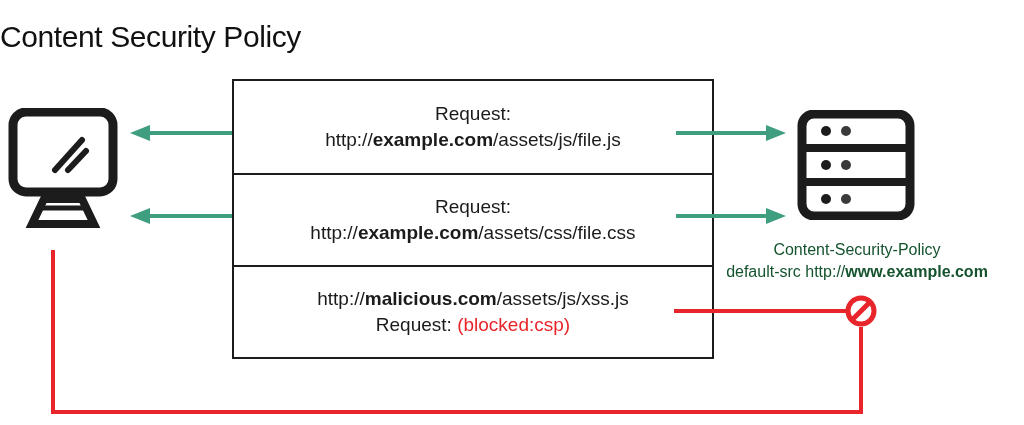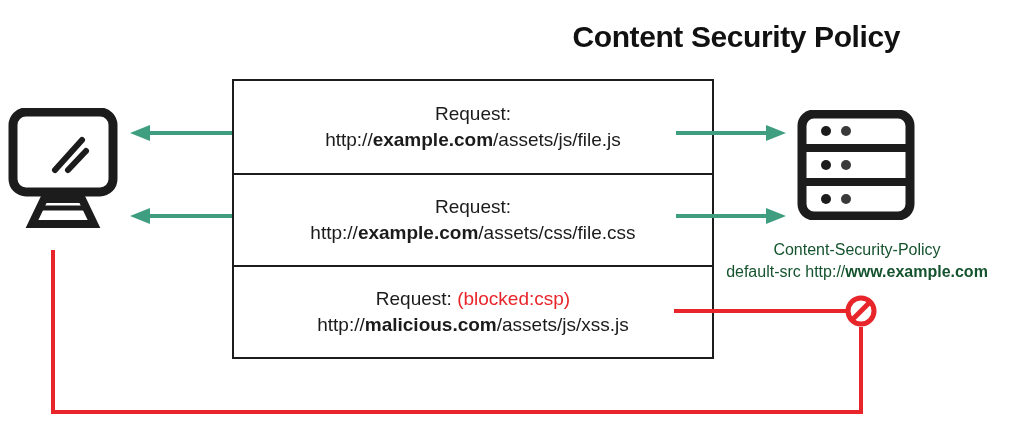--- a/index.html
+++ b/index.html
@@ -19,23 +19,23 @@
     background: #ffffff;
     overflow: hidden;
   }
 
   
   #diagram-title {
     position: absolute;
     left: 0;
     top: 20px;
     width: 900px;
-    text-align: right;
+    text-align: left;
     font-size: 30px;
-    font-weight: bold;
+    font-weight: normal;
     letter-spacing: -0.4px;
     color: #111111;
     line-height: 1.1;
   }
 
   
   #request-table {
     position: absolute;
     left: 232px;
     top: 79px;
@@ -153,25 +153,25 @@
     <div class="table-row">
       <div class="row-line line1">
         <span>Request:</span><span class="blocked-tag"></span>
       </div>
       <div class="row-line">
         <span>http://</span><b>example.com</b><span>/assets/css/file.css</span>
       </div>
     </div>
 
     <div class="table-row">
+      <div class="row-line">
+        <span>http://</span><b>malicious.com</b><span>/assets/js/xss.js</span>
+      </div>
       <div class="row-line line1">
         <span>Request:</span>&nbsp;<span class="blocked-tag">(blocked:csp)</span>
-      </div>
-      <div class="row-line">
-        <span>http://</span><b>malicious.com</b><span>/assets/js/xss.js</span>
       </div>
     </div>
 
   </div>
 
   <div id="csp-caption">
     <div>Content-Security-Policy</div>
     <div><span>default-src http://</span><b>www.example.com</b></div>
   </div>
 

